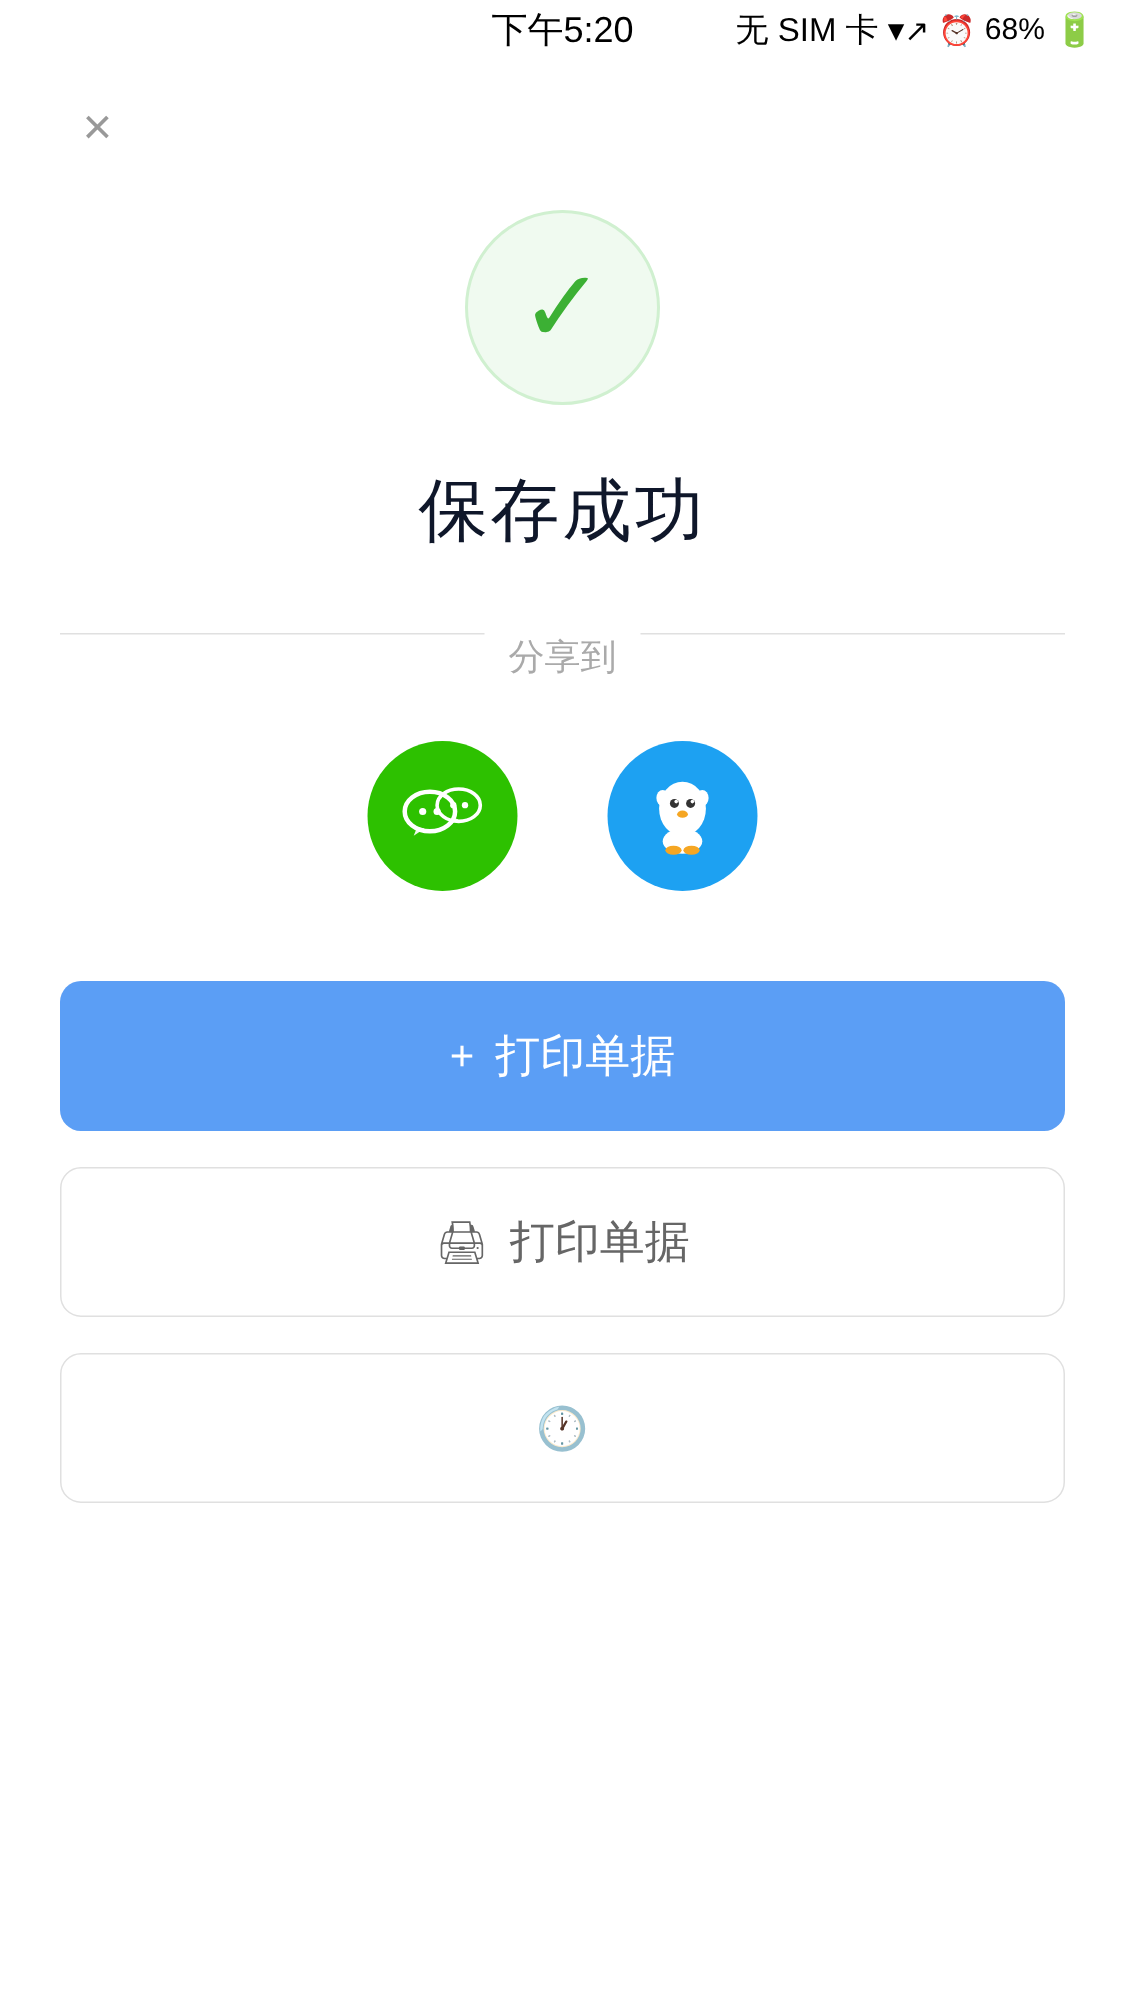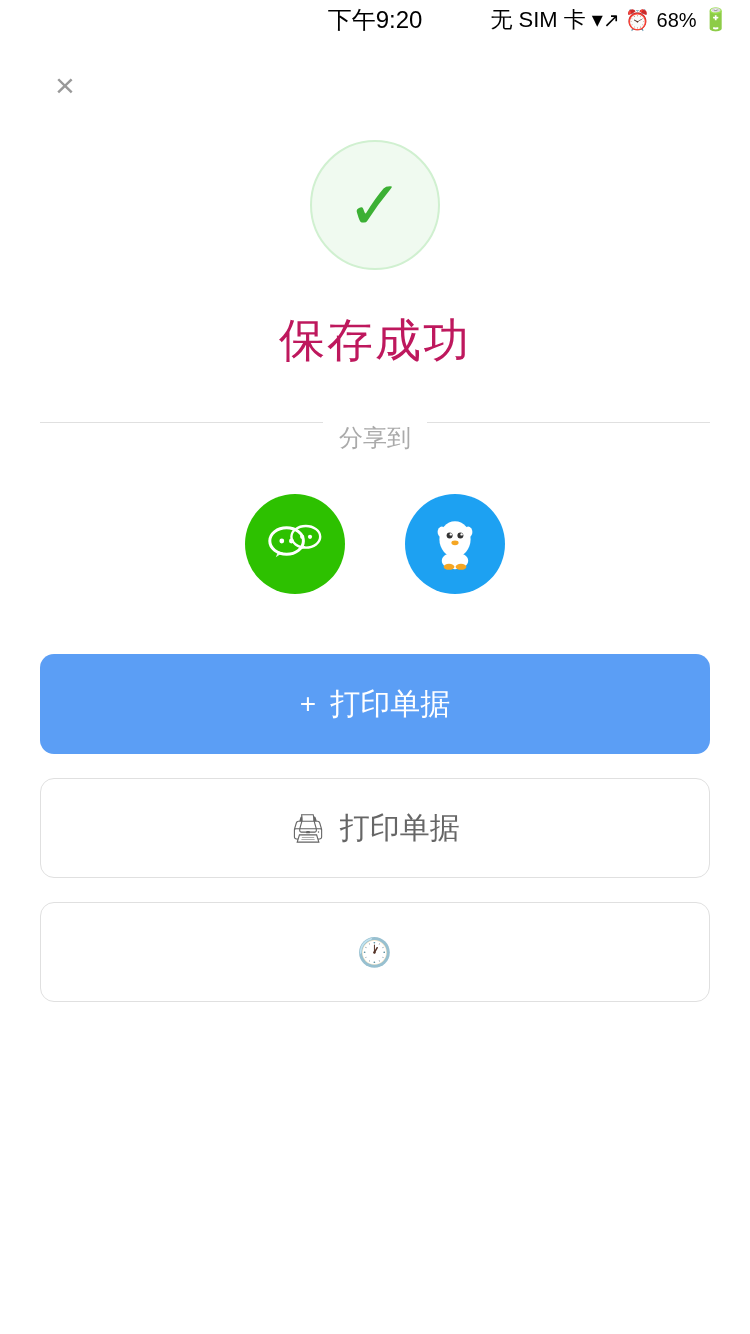--- a/index.html
+++ b/index.html
@@ -89,21 +89,21 @@
     .checkmark {
       font-size: 68px;
       color: #3cb034;
       line-height: 1;
     }
 
     
     .success-title {
       margin-top: 40px;
       font-size: 46px;
-      color: #be185d;
+      color: #0f172a;
       font-weight: 400;
       letter-spacing: 2px;
     }
 
     
     .divider-section {
       width: 100%;
       margin-top: 50px;
       display: flex;
       align-items: flex-start;
@@ -182,21 +182,21 @@
       font-size: 28px;
     }
   </style>
 </head>
 <body>
 
 <div class="status-bar">
   <div class="status-left">
     <span>无 SIM 卡 ▾</span>
   </div>
-  <div class="status-center">下午9:20</div>
+  <div class="status-center">下午5:20</div>
   <div class="status-right">
     <span>↗</span>
     <span>⏰</span>
     <span>68%</span>
     <span style="font-size:22px;">🔋</span>
   </div>
 </div>
 
 <div class="main-content">
 

